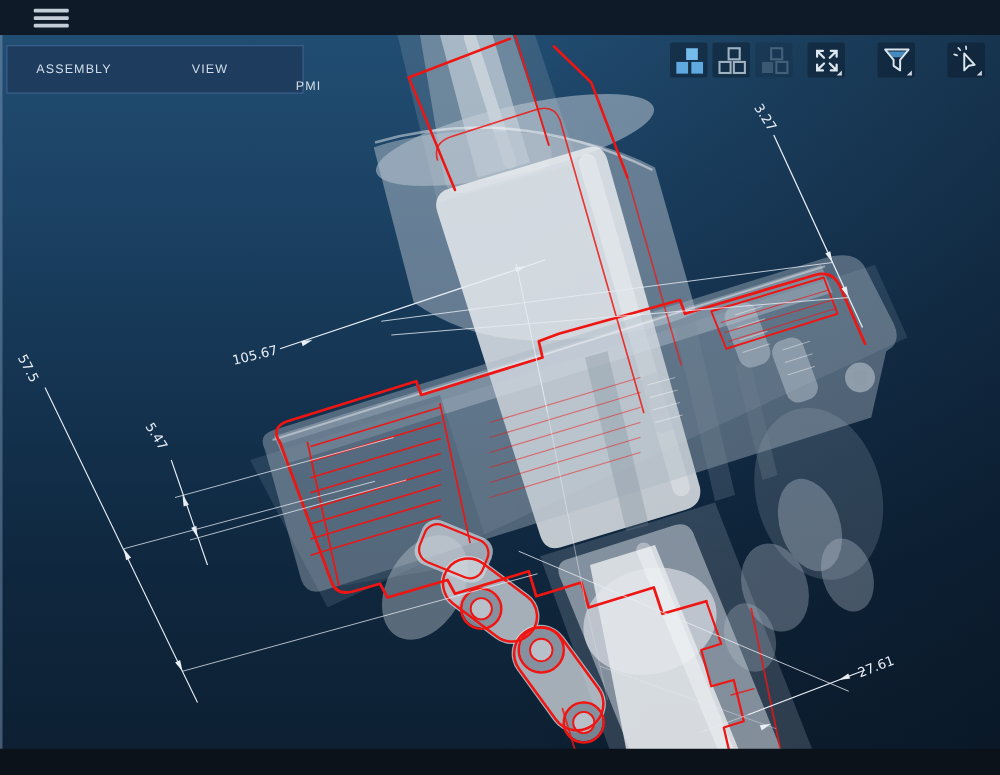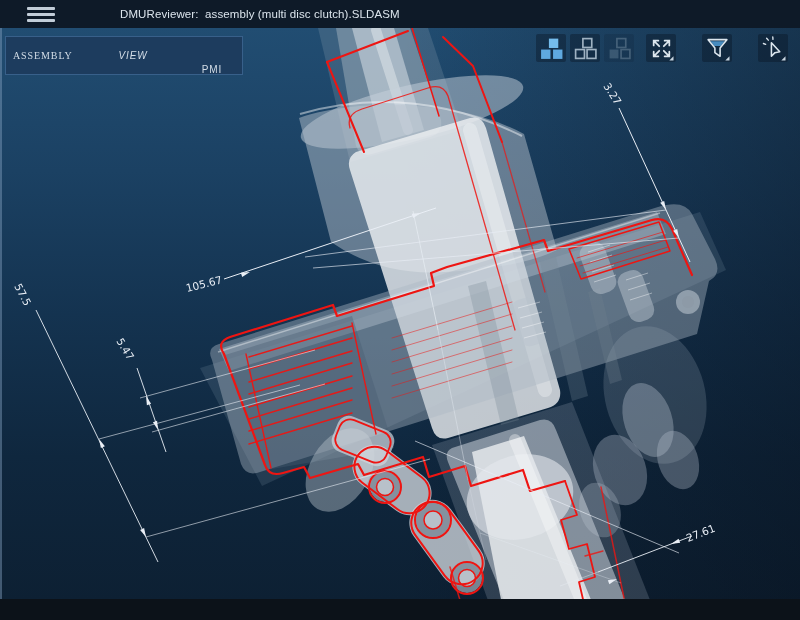--- a/index.html
+++ b/index.html
@@ -8,21 +8,21 @@
   
   .titlebar{position:absolute;left:0;top:0;width:800px;height:28px;background:#0e1a28;z-index:30;}
   .hamburger{position:absolute;left:27px;top:7px;width:28px;height:15px;display:flex;flex-direction:column;justify-content:space-between;cursor:pointer;}
   .hamburger div{height:2.6px;background:#c2cdd8;border-radius:1px;}
   .title-text{position:absolute;left:120px;top:0;height:28px;line-height:28px;color:#dbe4ec;
     font-size:11.5px;letter-spacing:.1px;white-space:pre;}
   
   .menubar{position:absolute;left:5px;top:36px;width:236px;height:37px;background:#1d3c5e;
     border:1px solid #38608a;display:flex;align-items:center;z-index:25;}
   .menubar span{color:#d3dde7;font-size:10px;letter-spacing:.9px;font-weight:500;cursor:pointer;}
-  .mi-1{margin-left:7px;font-family:Liberation Serif, serif;} .mi-2{margin-left:46px;font-style:italic;} .mi-3{margin-left:54px;margin-top:27px;}
+  .mi-1{margin-left:23px;} .mi-2{margin-left:64px;} .mi-3{margin-left:54px;margin-top:27px;}
   
   .toolbar{position:absolute;top:34px;right:12px;display:flex;align-items:center;z-index:25;}
   .tbtn{width:30px;height:28px;display:flex;align-items:center;justify-content:center;
     background:rgba(9,18,31,.38);border-radius:2px;cursor:pointer;}
   .tbtn + .tbtn{margin-left:4px;}
   .gap-sm{margin-left:12px !important;} .gap-lg{margin-left:26px !important;}
   .tbtn svg{display:block;}
   .dim-mode{opacity:.38;}
   
   .viewport{position:absolute;left:0;top:0;z-index:1;}
@@ -226,21 +226,20 @@
       </g>
     </g>
   </svg>
 
   <div class="titlebar">
     <div class="hamburger">
       <div></div>
         <div></div>
         <div></div>
     </div>
-    <div class="title-text">DMUReviewer:  assembly (multi disc clutch).SLDASM</div>
   </div>
 
   <div class="menubar">
     <span class="mi-1">ASSEMBLY</span>
     <span class="mi-2">VIEW</span>
     <span class="mi-3">PMI</span>
   </div>
 
   <div class="toolbar">
 

